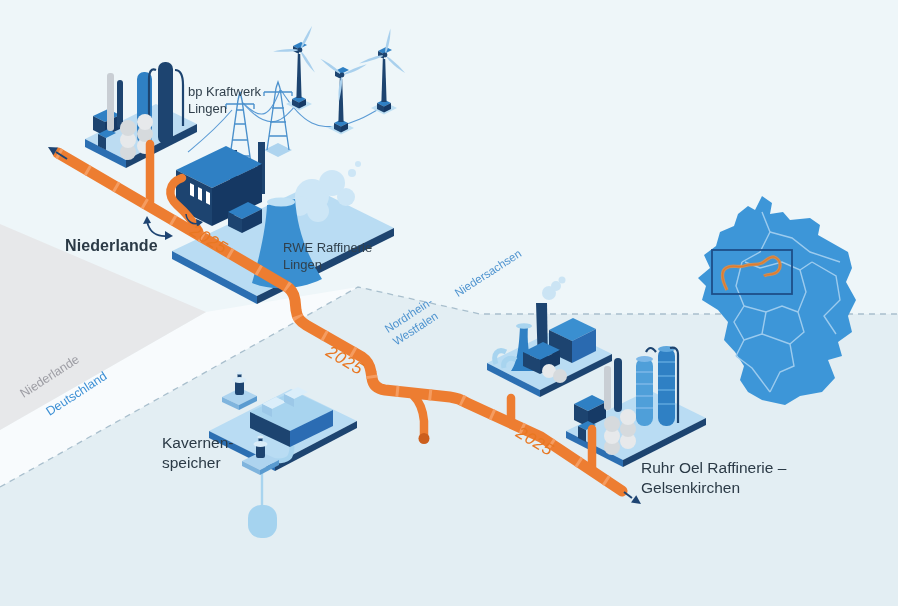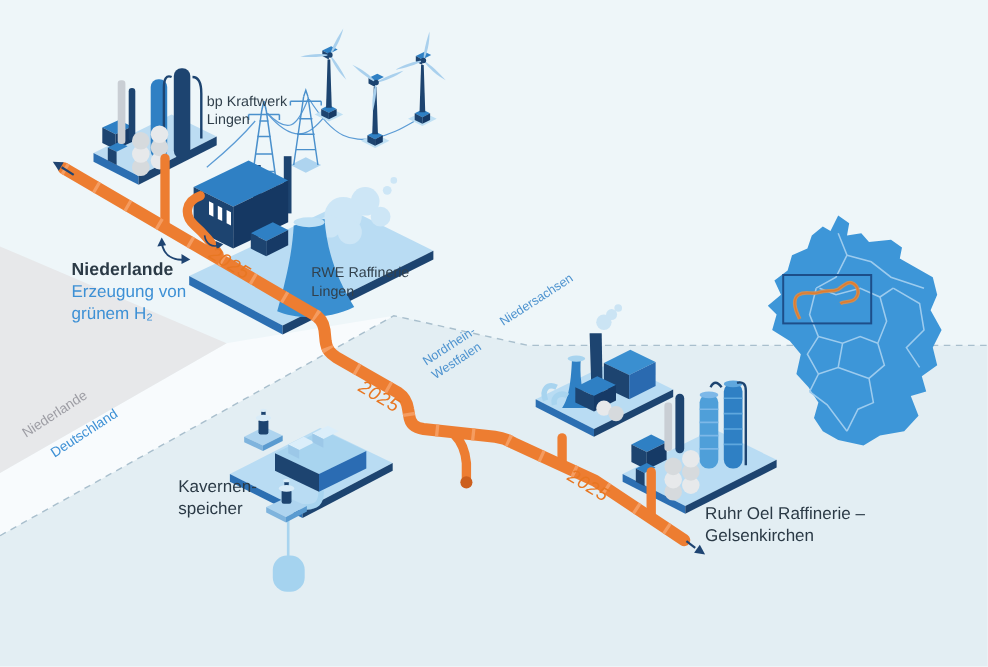--- a/index.html
+++ b/index.html
@@ -298,22 +298,20 @@
       <path d="M147,221 C149,232 157,237 168,236" stroke-width="1.8" fill="none"></path>
       <polygon points="147,216 143,224 151,223" stroke="none"></polygon>
       <polygon points="173,236 165,231 165,240" stroke="none"></polygon>
       <path d="M186,214 C187,222 193,225 199,223" stroke-width="1.5" fill="none"></path>
       <polygon points="203,222 196,219 197,227" stroke="none"></polygon>
     </g>
   </g>
 </svg>
 
 <div class="lbl lbl-title" style="left:65px;top:236px;">Niederlande</div>
-<div class="lbl lbl-sub" style="left:65px;top:256px;">Erzeugung von
-grünem H₂</div>
 
 <div class="lbl" style="left:188px;top:84px;">bp Kraftwerk
 Lingen</div>
 <div class="lbl" style="left:283px;top:240px;">RWE Raffinerie
 Lingen</div>
 <div class="lbl lbl-big" style="left:641px;top:458px;">Ruhr Oel Raffinerie –
 Gelsenkirchen</div>
 <div class="lbl lbl-big" style="left:162px;top:433px;">Kavernen-
 speicher</div>
 

